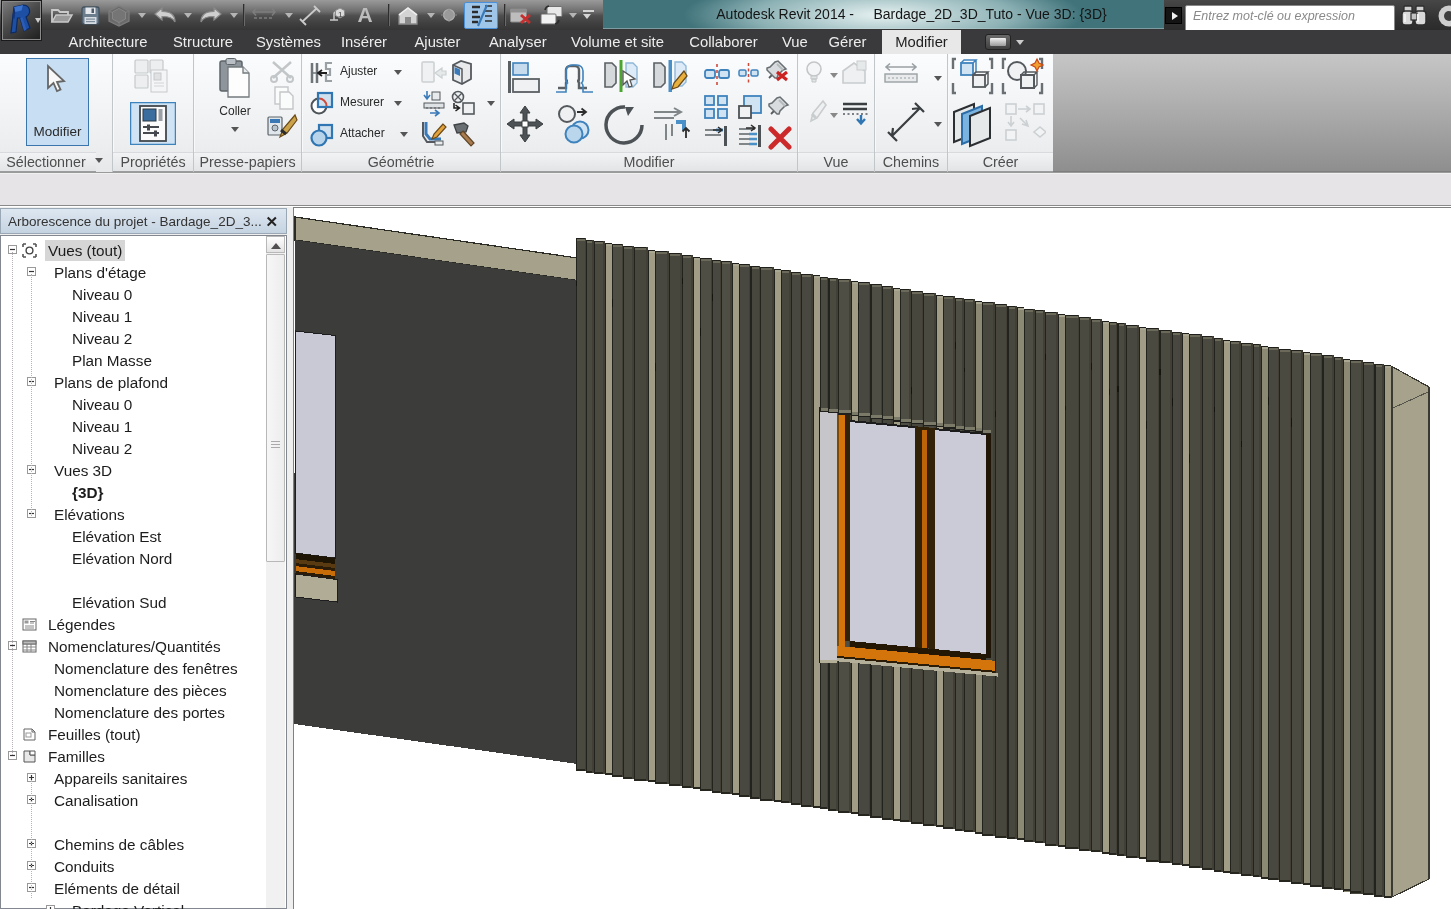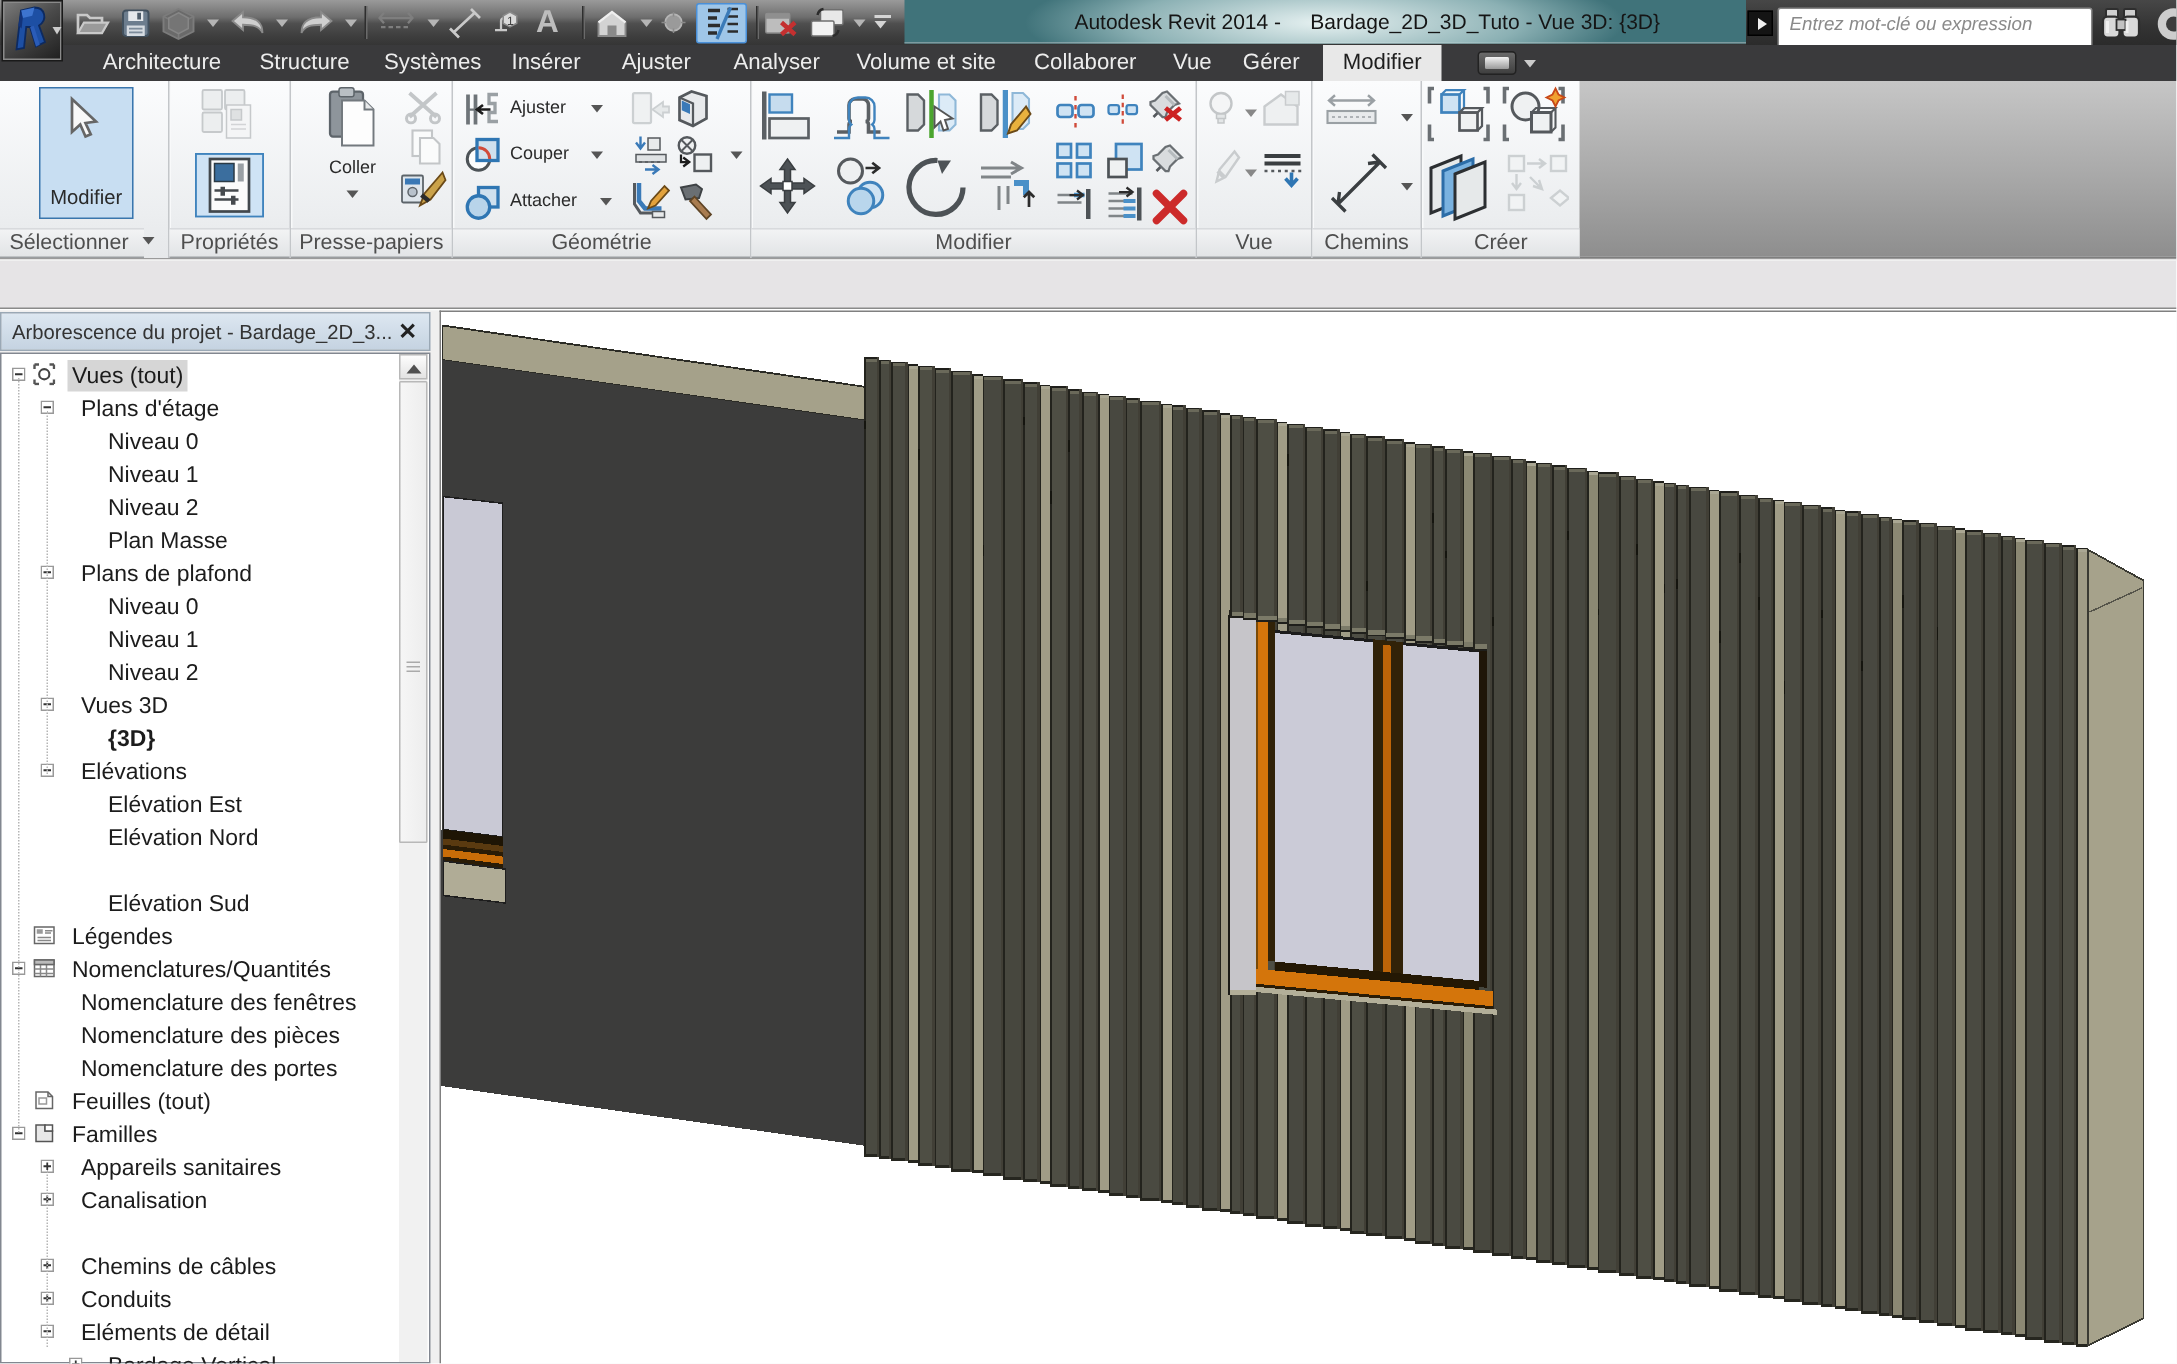--- a/index.html
+++ b/index.html
@@ -228,21 +228,21 @@
       <svg class="icon" style="left:310px;top:37px" width="24" height="26" viewBox="0 0 24 26">
         <circle cx="9" cy="15" r="7.5" fill="#fdfdfd" stroke="#4d5357" stroke-width="2"></circle>
         <rect x="8" y="2" width="14" height="14" fill="#cfe0ee" stroke="#2f76b3" stroke-width="2.2"></rect>
         <path d="M9 7.5 A 7.5 7.5 0 0 1 16.5 15" fill="none" stroke="#d04a3a" stroke-width="2"></path>
       </svg>
       <svg class="icon" style="left:310px;top:68px" width="24" height="26" viewBox="0 0 24 26">
         <rect x="9" y="3" width="13" height="13" fill="#cfe0ee" stroke="#2f76b3" stroke-width="2.2"></rect>
         <circle cx="9" cy="16" r="7.5" fill="#b8d4ea" stroke="#2f76b3" stroke-width="2.2"></circle>
       </svg>
       <div class="rlbl" style="left:340px;top:10px">Ajuster</div>
-      <div class="rlbl" style="left:340px;top:41px">Couper</div>
+      <div class="rlbl" style="left:340px;top:41px">Mesurer</div>
       <div class="rlbl" style="left:340px;top:72px">Attacher</div>
       <div class="dd" style="left:394px;top:16px;border-top-color:#555"></div>
       <div class="dd" style="left:394px;top:47px;border-top-color:#555"></div>
       <div class="dd" style="left:400px;top:78px;border-top-color:#555"></div>
       <svg class="icon" style="left:420px;top:6px" width="28" height="26" viewBox="0 0 28 26">
         <rect x="2" y="2" width="12" height="20" rx="1" fill="#eff1f2" stroke="#ccd0d2" stroke-width="1.5"></rect>
         <path d="M22 8 l-7 5 7 5 v-3 h4 v-4 h-4 z" fill="#e6e9ea" stroke="#ccd0d2" stroke-width="1.2"></path>
       </svg>
       <svg class="icon" style="left:449px;top:5px" width="26" height="28" viewBox="0 0 26 28">
         <path d="M4 6 L12 2 L22 5 L22 20 L13 25 L4 21 Z" fill="#e8eaec" stroke="#55595d" stroke-width="1.8"></path>

